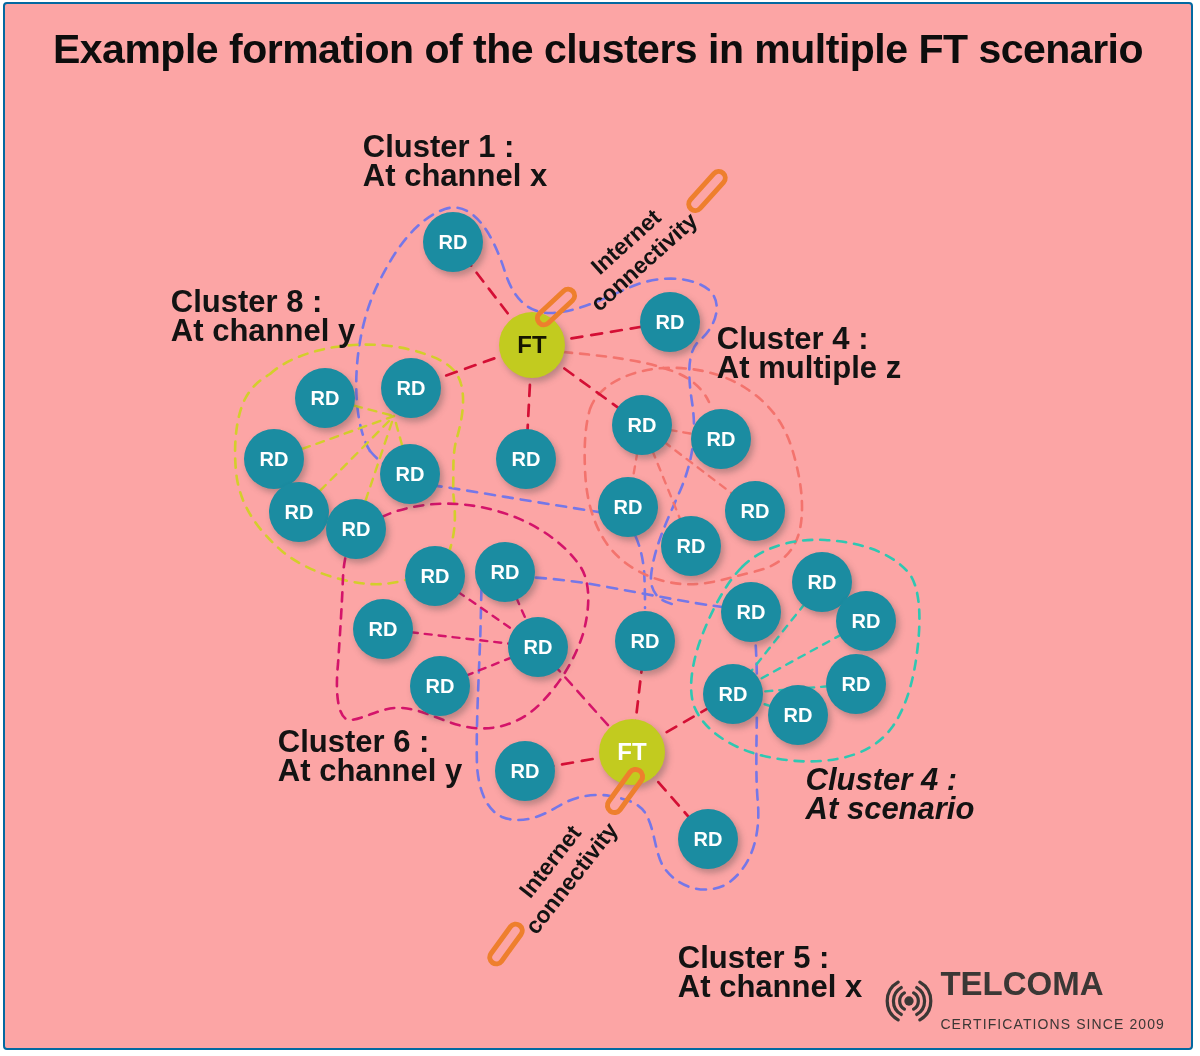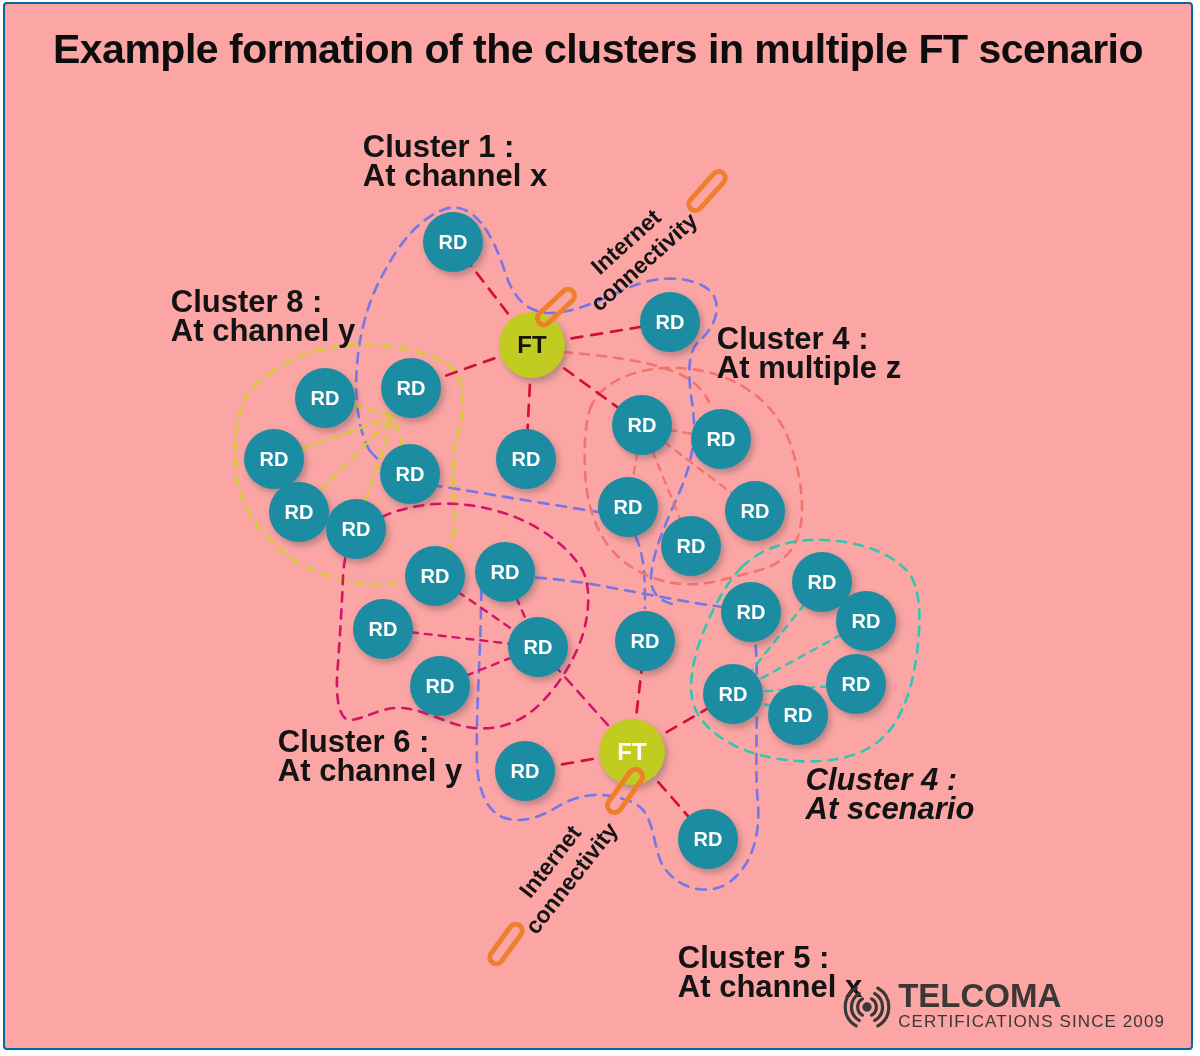--- a/index.html
+++ b/index.html
@@ -17,21 +17,21 @@
     font-weight:700;box-shadow:3px 4px 6px rgba(70,70,70,.35);}
   .node.rd{font-size:20px;}
   .node.ft{font-size:24px;}
   .clabel{position:absolute;transform:translate(-50%,-50%);
     font-size:31px;line-height:29px;font-weight:700;color:#131313;white-space:nowrap;}
   .netlabel{position:absolute;text-align:center;font-size:23px;line-height:27px;
     font-weight:700;color:#131313;white-space:nowrap;}
   .logo{position:absolute;right:26px;bottom:16px;display:flex;align-items:center;gap:3px;z-index:5;}
   .logo-text{display:flex;flex-direction:column;align-items:flex-start;}
   .logo-brand{font-size:33px;font-weight:700;color:#3b3735;letter-spacing:0px;line-height:30px;}
-  .logo-tag{font-size:17px;font-weight:400;color:#3b3735;letter-spacing:1.1px;margin-top:1px;}
+  .logo-tag{font-size:14px;font-weight:400;color:#3b3735;letter-spacing:1.1px;margin-top:17px;}
 </style>
 </head>
 <body>
 
 <div class="frame">
 
   <h1 class="title">Example formation of the clusters in multiple FT scenario</h1>
 
   <svg id="lines" class="layer" width="1200" height="1056" viewBox="0 0 1200 1056">
 

